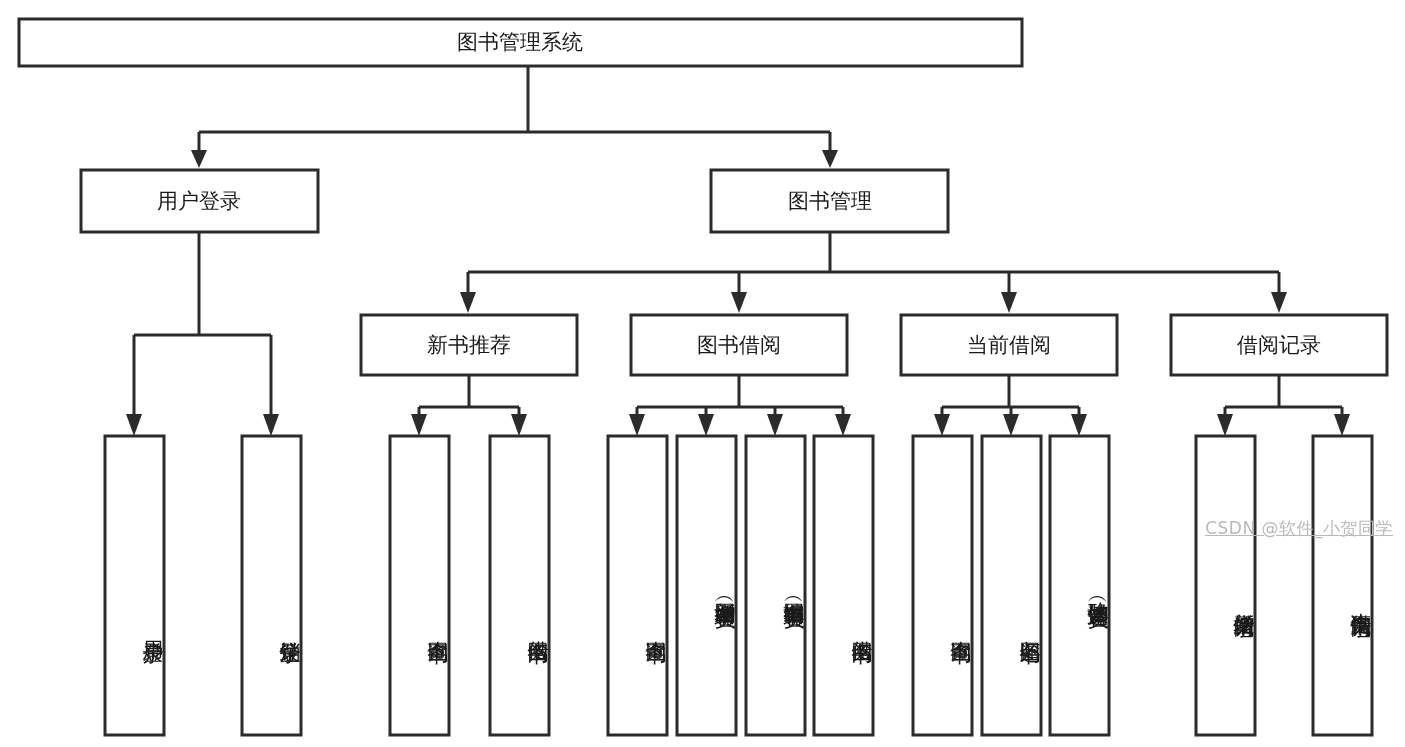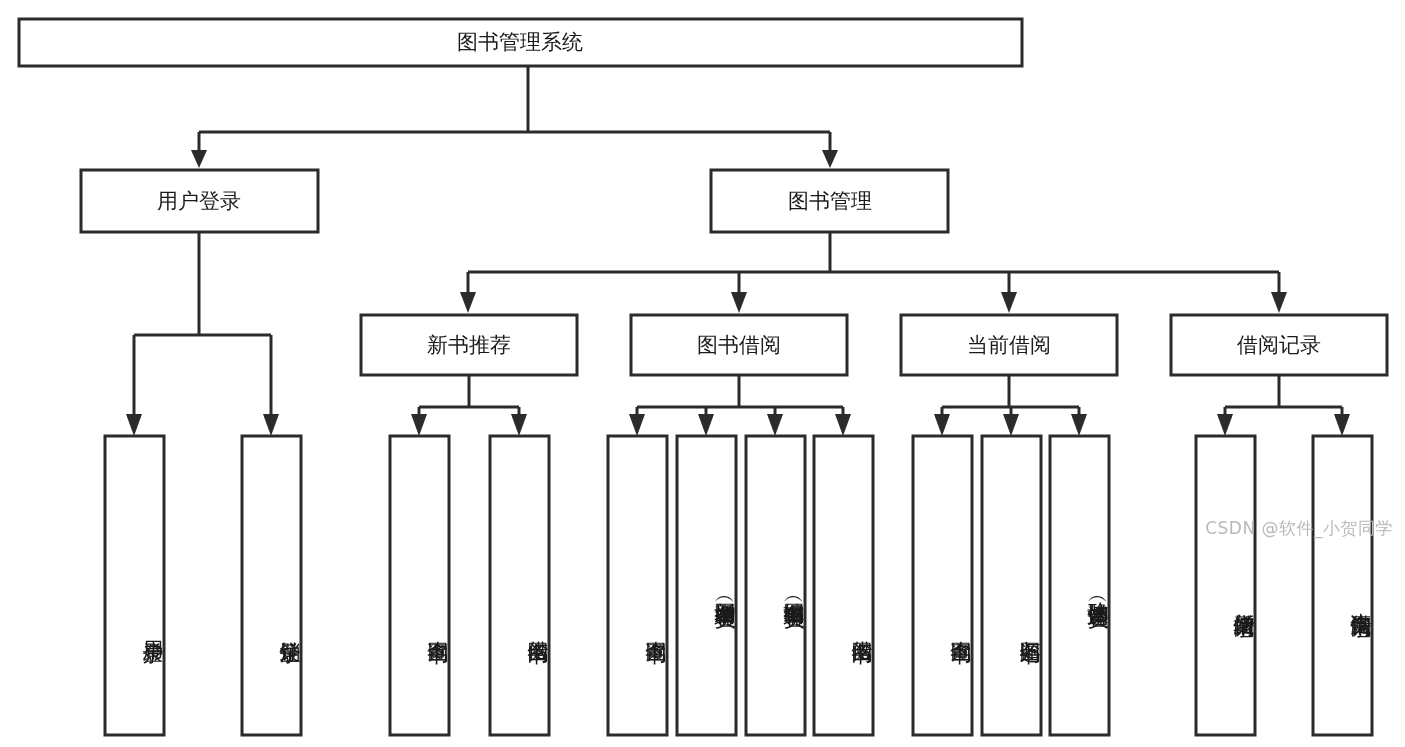--- a/index.html
+++ b/index.html
@@ -67,20 +67,21 @@
   }
   .watermark {
     position: absolute;
     right: 12px;
     bottom: 6px;
     font-family: "DejaVu Sans", "Liberation Sans", sans-serif;
     font-size: 17px;
     color: #b9b9b9;
     letter-spacing: 0.5px;
     white-space: nowrap;
+    text-decoration: underline;
   }
 </style>
 </head>
 <body>
 
 <div id="diagram-root">
 
   <svg class="flow-canvas" viewBox="0 0 1405 747" xmlns="http://www.w3.org/2000/svg">
 
     <rect class="node-box" x="19" y="19" width="1003" height="47"></rect>

